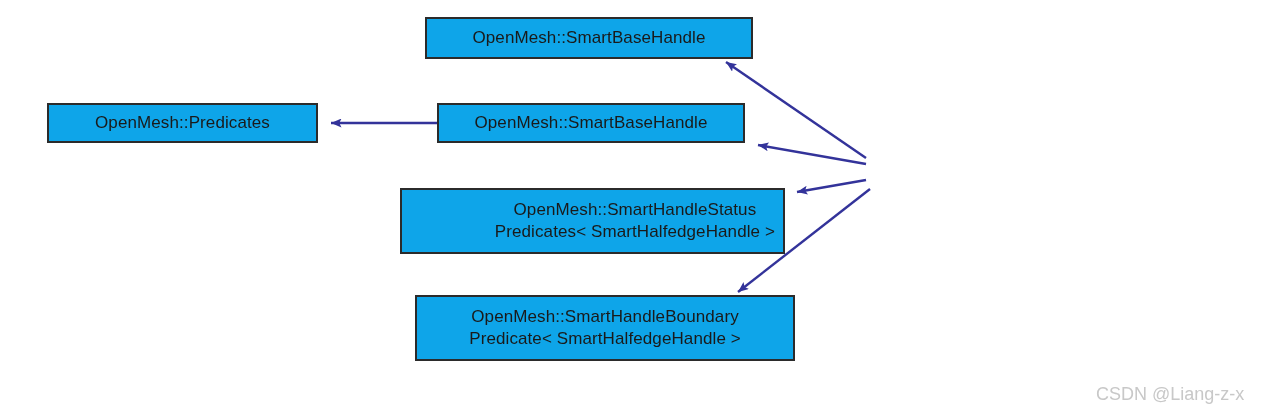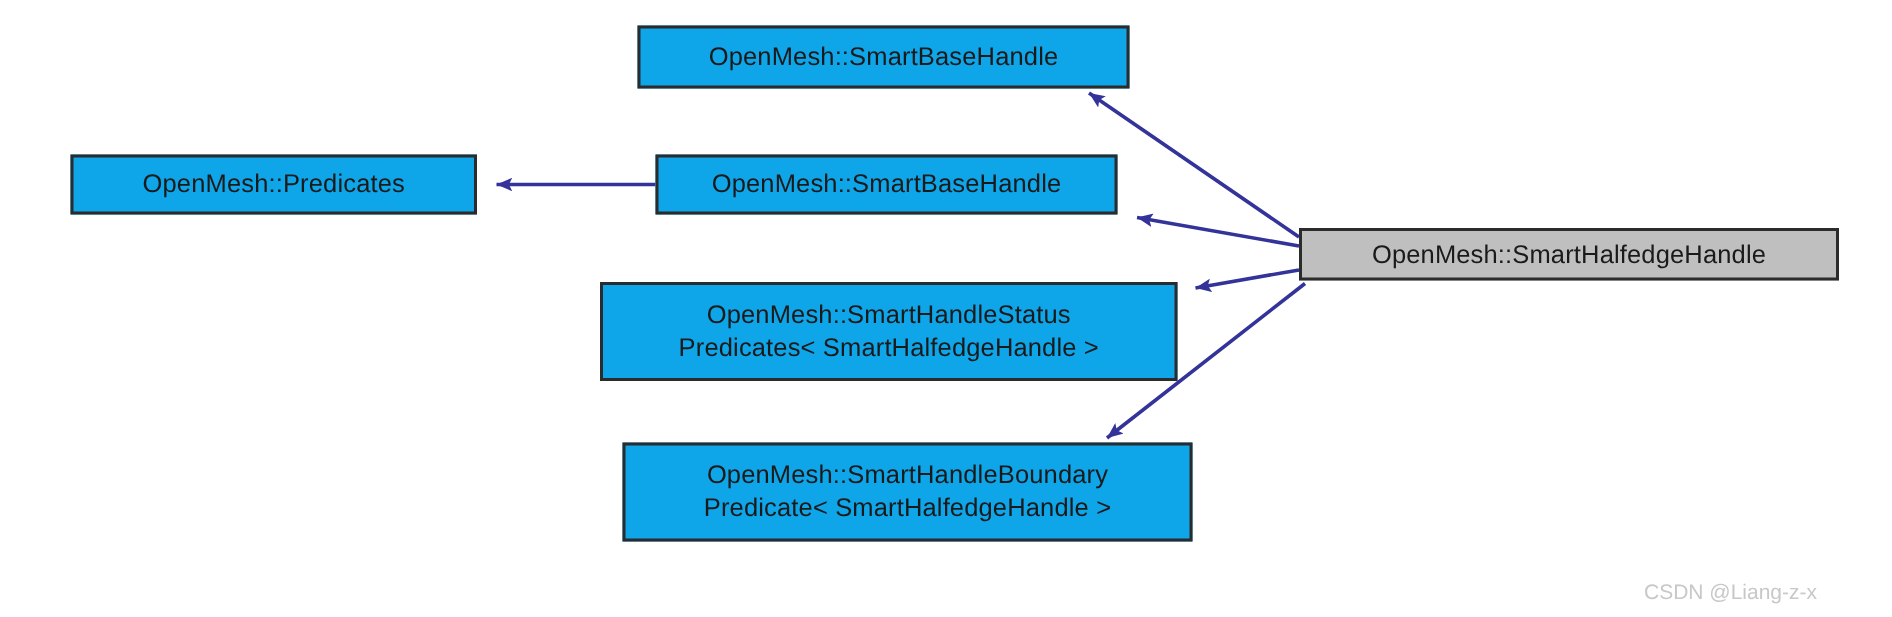--- a/index.html
+++ b/index.html
@@ -70,21 +70,21 @@
     line-height: 18px;
     text-decoration: none;
     cursor: pointer;
     margin-top: 46px;
   }
   .watermark {
     position: absolute;
     left: 1096px;
     top: 386px;
     color: #c8c8c8;
-    font-size: 14px;
+    font-size: 18px;
     line-height: 16px;
     white-space: nowrap;
     user-select: none;
   }
 </style>
 </head>
 <body>
 
 <div id="diagram-root">
 
@@ -123,31 +123,28 @@
   </div>
 
   <div class="node" style="left:47px; top:103px; width:271px; height:40px;">
     <span class="node-label">OpenMesh::Predicates</span>
   </div>
 
   <div class="node" style="left:437px; top:103px; width:308px; height:40px;">
     <span class="node-label">OpenMesh::SmartBaseHandle</span>
   </div>
 
-  <div class="node" style="left:400px; top:188px; width:385px; height:66px;">
+  <div class="node" style="left:400px; top:188px; width:385px; height:66px;justify-content:flex-end;">
     <span class="node-label">OpenMesh::SmartHandleStatus
 Predicates&lt; SmartHalfedgeHandle &gt;</span>
   </div>
 
   <div class="node" style="left:403px; top:295px; width:380px; height:66px;margin-left:12px;">
     <span class="node-label">OpenMesh::SmartHandleBoundary
 Predicate&lt; SmartHalfedgeHandle &gt;</span>
   </div>
 
-  <div class="node highlight" style="left:866px; top:152px; width:360px; height:35px;">
-    <span class="node-label">OpenMesh::SmartHalfedgeHandle</span>
-  </div>
 
   <a class="legend-link">[legend]</a>
 
   <div class="watermark">CSDN @Liang-z-x</div>
 
 </div>
 
 </body></html>

